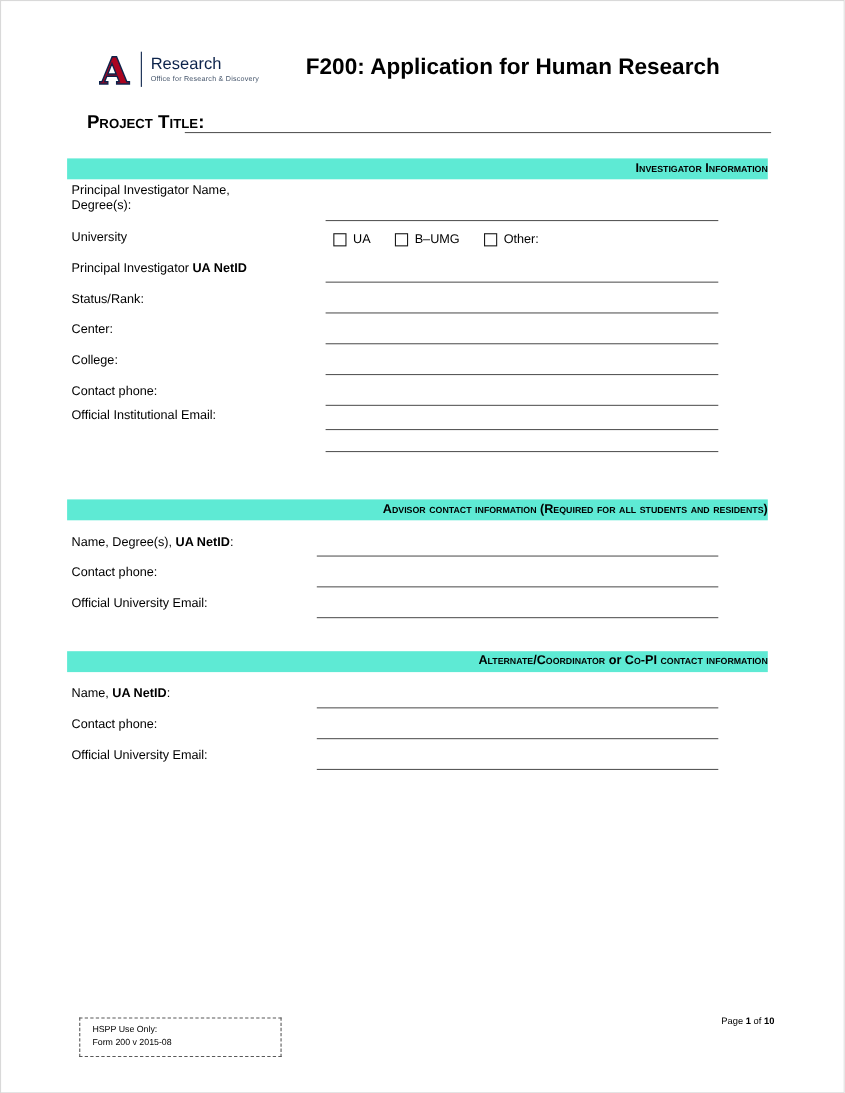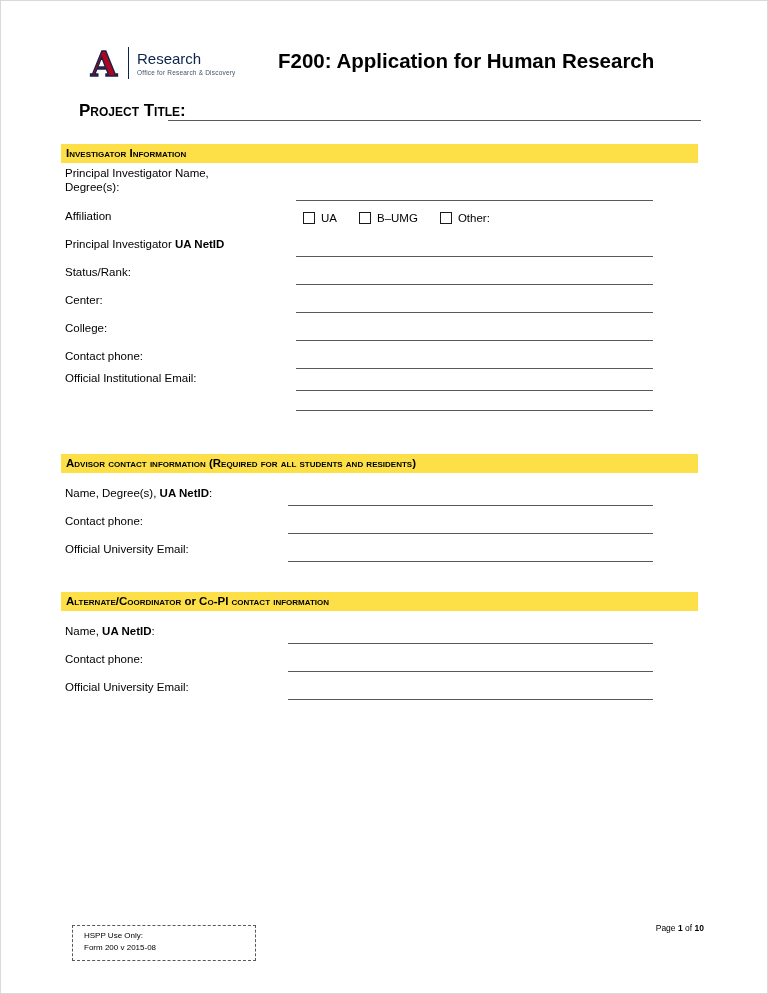--- a/index.html
+++ b/index.html
@@ -18,21 +18,21 @@
   
   .project-row { position:absolute; left:64px; top:100px; width:636px; height:22px; }
   .project-label { position:absolute; left:0; bottom:2px; font-size:17px; font-weight:bold; font-variant:small-caps; white-space:nowrap;margin-left:14px; }
   .project-line { position:absolute; left:103px; right:0; bottom:2px; height:15px; border-bottom:1px solid #595959; font-size:11.5px; }
 
   
   .sec { position:absolute; left:60px; width:637px; }
   #sec-investigator { top:143px; }
   #sec-advisor { top:453px; }
   #sec-alternate { top:591px; }
-  .sec-bar { height:19px; background:#fde047; font-size:11.5px; font-weight:bold; line-height:19px; padding-left:5px; font-variant:small-caps; white-space:nowrap; }
+  .sec-bar { height:19px; background:#5eead4; font-size:11.5px; font-weight:bold; line-height:19px; padding-left:5px; font-variant:small-caps; white-space:nowrap;text-align:right; }
   .no-sc { font-variant:normal; }
 
   .row { position:relative; height:28px; }
   .row.tall { height:38px; }
   .row.first { height:33px; }
   .row.short { height:22px;text-align:center; }
   .row.cont { height:20px; }
   .lbl { position:absolute; left:4px; bottom:7px; font-size:11.5px; white-space:nowrap; }
   .row.tall .lbl { top:3px; bottom:auto; }
   .ll { display:block; line-height:14px; }
@@ -78,21 +78,21 @@
 
     <div class="row tall">
       <span class="lbl">
         <span class="ll">Principal Investigator Name,</span>
         <span class="ll">Degree(s):</span>
       </span>
       <span class="line"></span>
     </div>
 
     <div class="row">
-      <span class="lbl">Affiliation</span>
+      <span class="lbl">University</span>
       <div class="cbs">
         <label class="cbg">
           <span class="cb"></span>
           <span class="cbl">UA</span>
         </label>
         <label class="cbg">
           <span class="cb"></span>
           <span class="cbl">B–UMG</span>
         </label>
         <label class="cbg">

